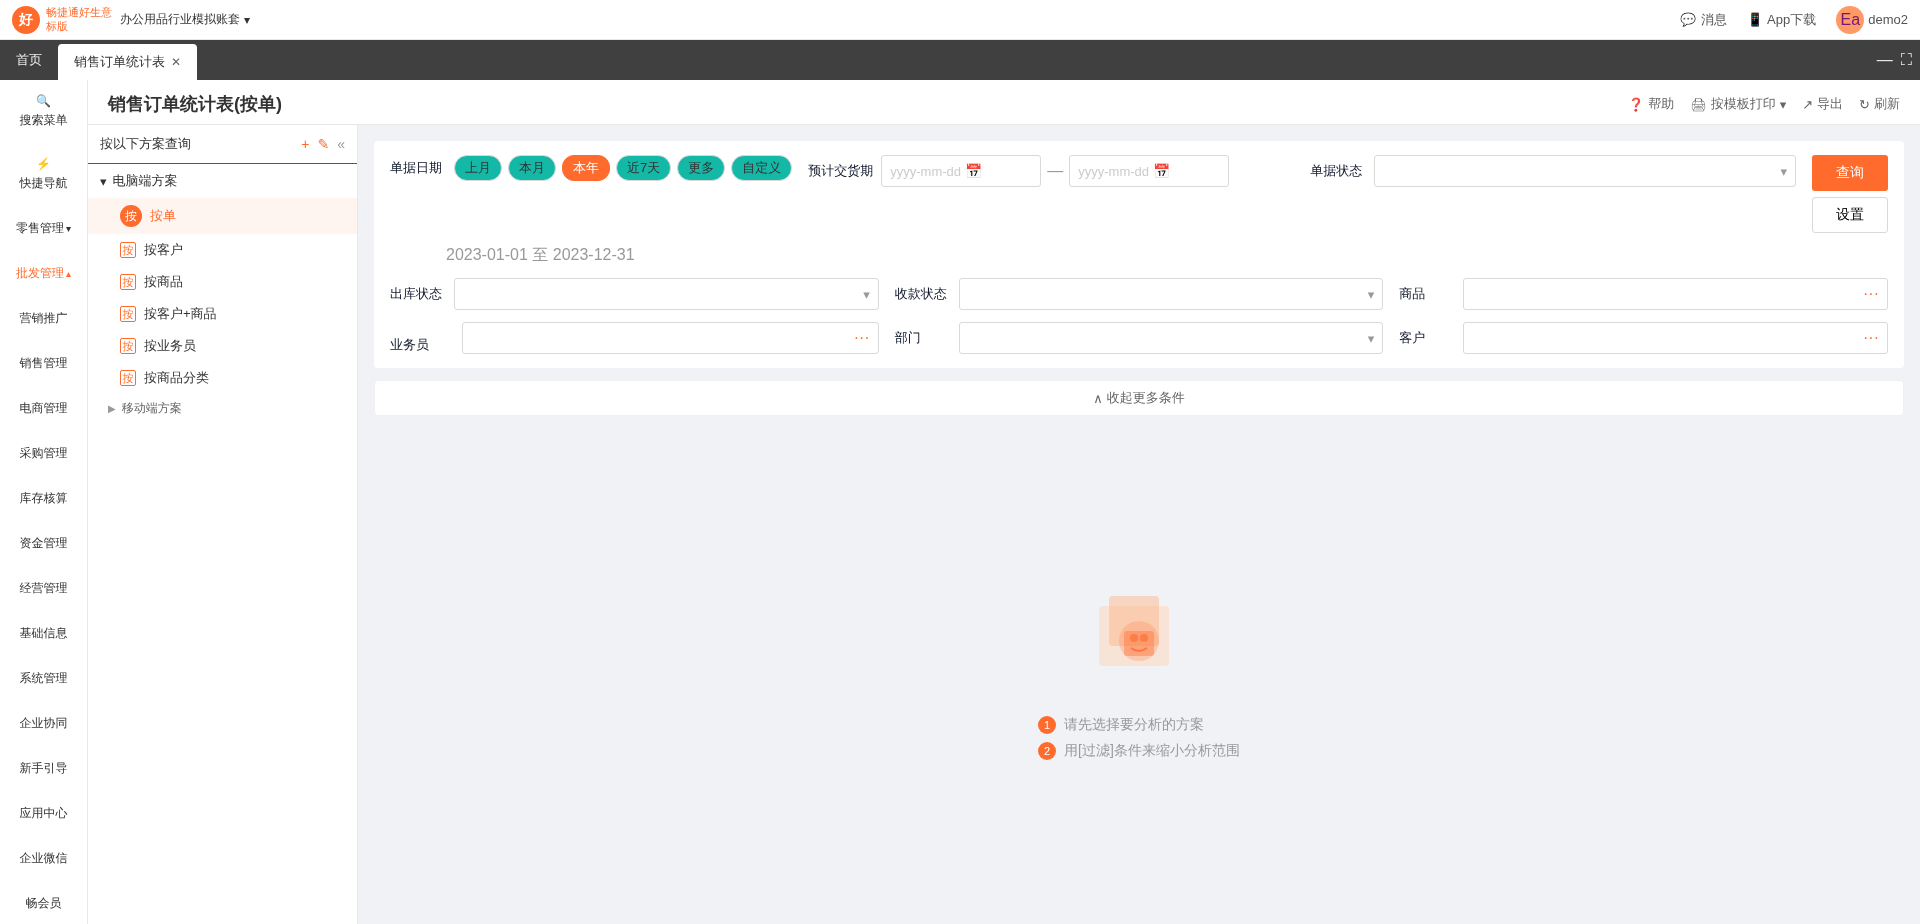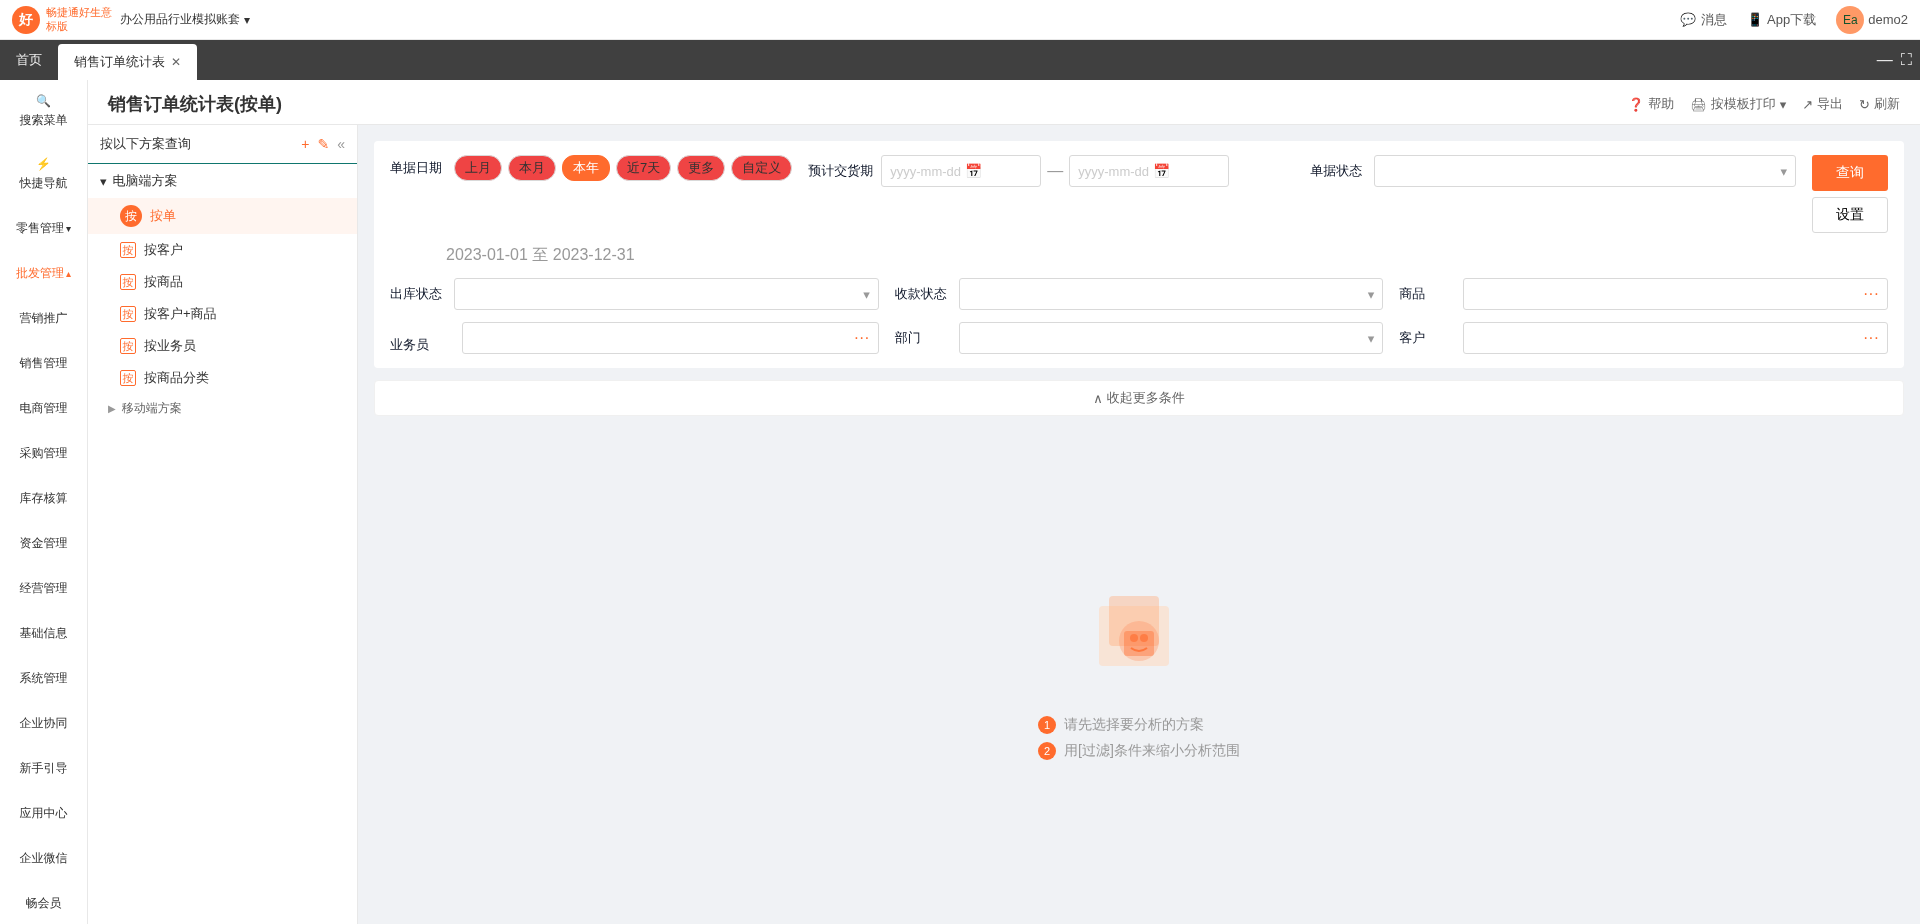--- a/index.html
+++ b/index.html
@@ -11,21 +11,21 @@
       padding: 0 12px; border-bottom: 1px solid #e8e8e8; justify-content: space-between;
       flex-shrink: 0;
     }
     .topbar-left { display: flex; align-items: center; gap: 8px; }
     .logo-area { display: flex; align-items: center; gap: 6px; }
     .logo-icon { width: 28px; height: 28px; background: #ff6b2d; border-radius: 50%; display: flex; align-items: center; justify-content: center; color: white; font-size: 14px; font-weight: bold; }
     .logo-text { font-size: 11px; color: #ff6b2d; line-height: 1.2; }
     .company-select { display: flex; align-items: center; gap: 4px; font-size: 12px; color: #333; cursor: pointer; }
     .topbar-right { display: flex; align-items: center; gap: 20px; font-size: 13px; color: #555; }
     .topbar-right-item { display: flex; align-items: center; gap: 4px; cursor: pointer; }
-    .avatar { width: 28px; height: 28px; border-radius: 50%; background: #d9d9d9; overflow: hidden; display: flex; align-items: center; justify-content: center; font-size: 12px; color: #14532d; background: #ff9966; }
+    .avatar { width: 28px; height: 28px; border-radius: 50%; background: #d9d9d9; overflow: hidden; display: flex; align-items: center; justify-content: center; font-size: 16px; color: #701a75; background: #ff9966; }
 
     
     .tabbar {
       height: 40px; background: #404040; display: flex; align-items: center; padding: 0 0;
       flex-shrink: 0;
     }
     .tab { height: 40px; padding: 0 16px; display: flex; align-items: center; font-size: 13px; cursor: pointer; color: rgba(255,255,255,0.85); gap: 6px; }
     .tab.active { background: #fff; color: #333; border-radius: 4px 4px 0 0; margin-top: 4px; height: 36px; }
     .tab-close { color: #666; font-size: 12px; }
     .tab-home { color: rgba(255,255,255,0.9); }
@@ -72,21 +72,21 @@
     .sub-group { padding: 6px 12px 6px 20px; font-size: 12px; color: #666; cursor: pointer; display: flex; align-items: center; gap: 6px; }
     .sub-group-arrow { font-size: 10px; color: #999; }
 
     
     .right-panel { flex: 1; overflow-y: auto; padding: 16px; display: flex; flex-direction: column; gap: 12px; }
 
     
     .filter-area { background: #fff; border-radius: 4px; padding: 14px 16px; }
     .filter-label { font-size: 13px; color: #0f172a; white-space: nowrap; min-width: 56px; }
     .date-filter-group { display: flex; align-items: center; gap: 6px; }
-    .date-btn { padding: 3px 10px; font-size: 13px; border: 1px solid #d9d9d9; border-radius: 13px; cursor: pointer; color: #333; background: #ef4444; }
+    .date-btn { padding: 3px 10px; font-size: 13px; border: 1px solid #d9d9d9; border-radius: 13px; cursor: pointer; color: #333; background: #14b8a6; }
     .date-btn.active { background: #ff6b2d; border-color: #ff6b2d; color: white; border-radius: 12px; }
     .date-range { font-size: 16px; color: #999; }
     .filter-select { flex: 1; height: 32px; border: 1px solid #d9d9d9; border-radius: 3px; padding: 0 8px; font-size: 13px; color: #333; display: flex; align-items: center; justify-content: space-between; cursor: pointer; background: #fff; max-width: 380px; }
     .filter-select .arrow { color: #999; }
     .filter-input { flex: 1; height: 32px; border: 1px solid #d9d9d9; border-radius: 3px; padding: 0 8px; font-size: 13px; color: #ccc; display: flex; align-items: center; max-width: 380px; }
     .date-input-group { display: flex; align-items: center; gap: 6px; }
     .date-input { width: 160px; height: 32px; border: 1px solid #d9d9d9; border-radius: 3px; padding: 0 8px; font-size: 13px; color: #ccc; display: flex; align-items: center; gap: 4px; }
     .date-sep { color: #999; }
     .filter-dots { color: #ff6b2d; cursor: pointer; font-size: 16px; margin-left: 4px; }
 

